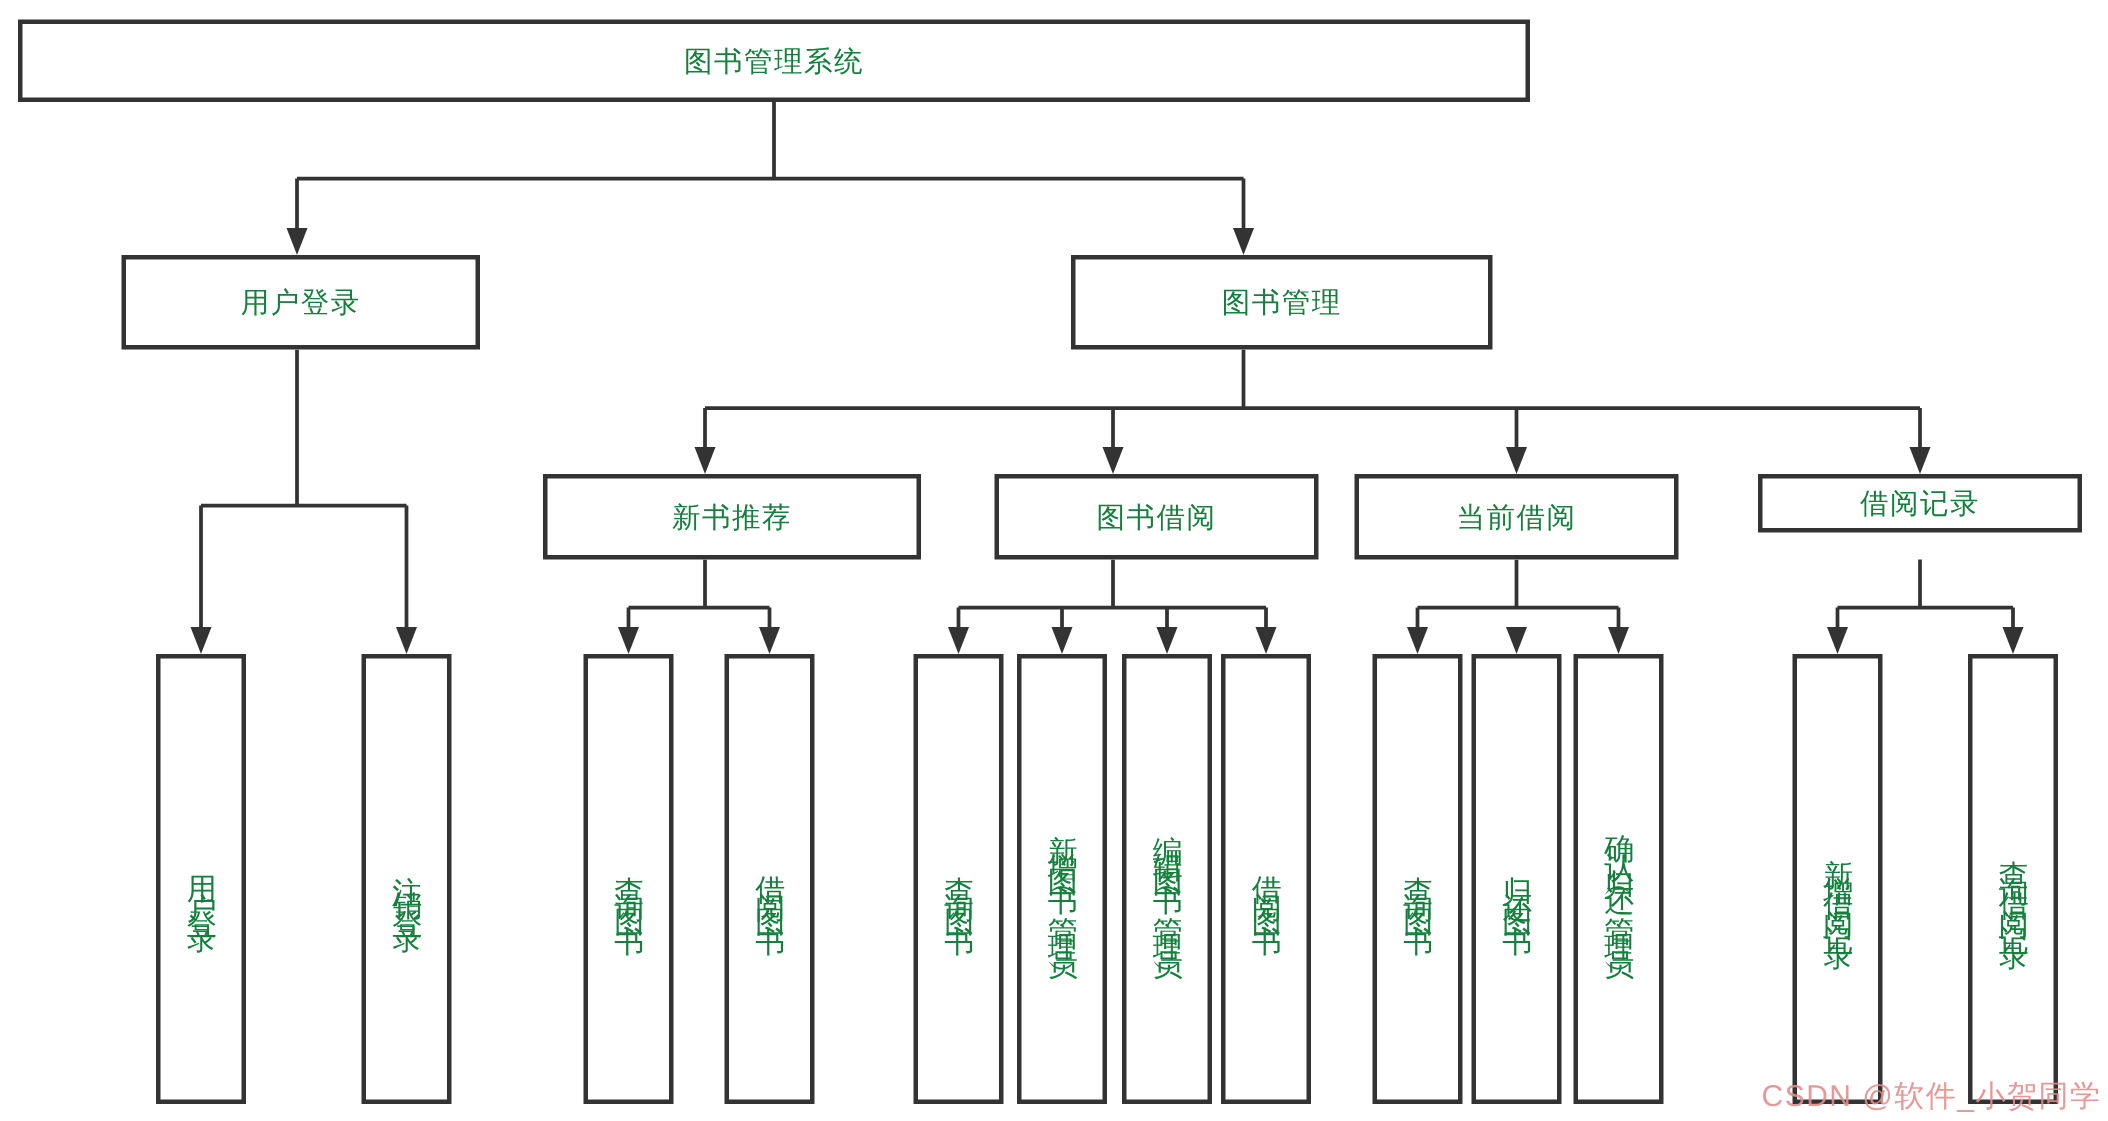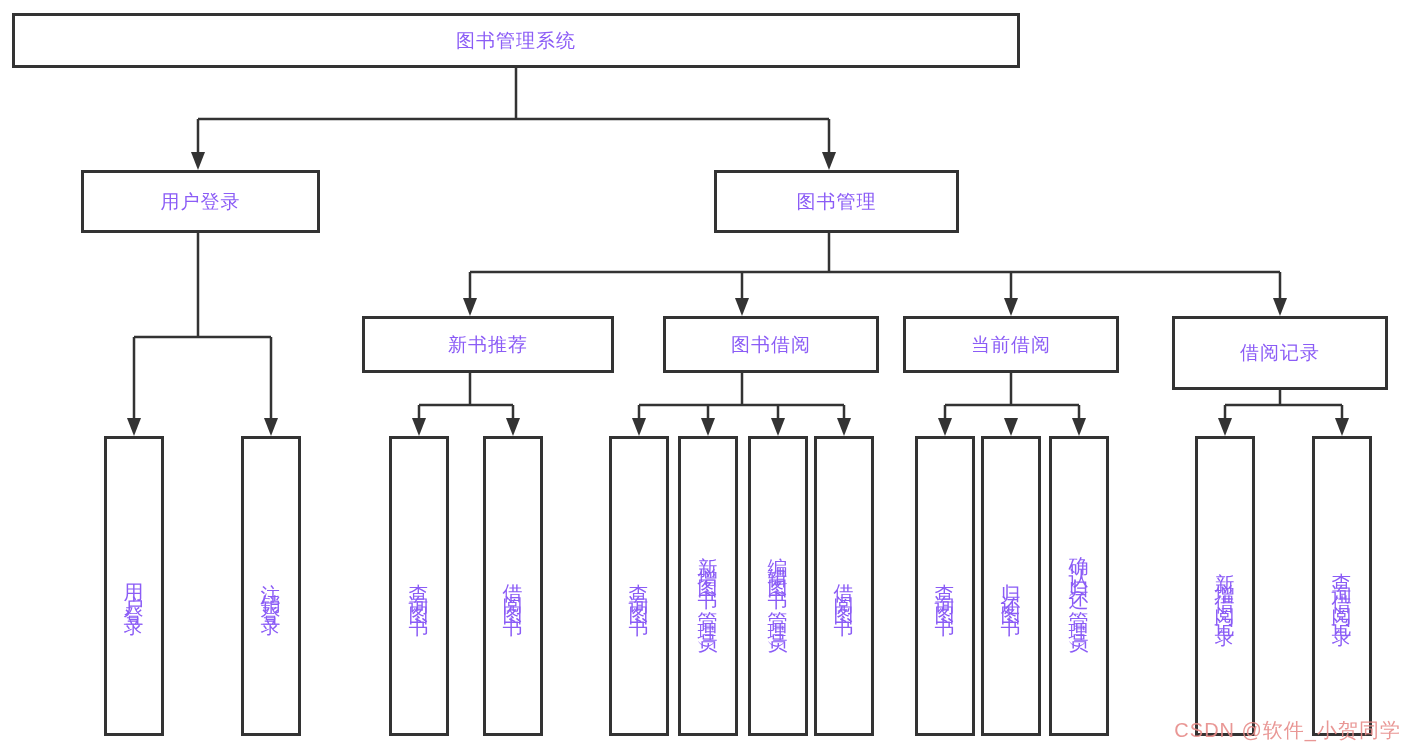--- a/index.html
+++ b/index.html
@@ -28,41 +28,41 @@
     border: 3px solid #333333;
     background: #ffffff;
     display: flex;
     align-items: center;
     justify-content: center;
     z-index: 2;
   }
   .node .lbl {
     font-size: 19px;
     letter-spacing: 1px;
-    color: #8b5cf6;
+    color: #15803d;
     white-space: nowrap;
     font-family: Liberation Serif, serif;
   }
   .node.v .lbl {
     writing-mode: vertical-rl;
     white-space: normal;
     font-size: 20px;
     letter-spacing: 11px;
     line-height: 1;
     margin-top: 8px; 
   }
   
   .n-root          { left: 12px;   top: 13px;  width: 1008px; height: 55px; }
   .n-user-login    { left: 81px;   top: 170px; width: 239px;  height: 63px; }
-  .n-book-mgmt     { left: 714px;  top: 170px; width: 245px;  height: 63px; align-items: center; }
+  .n-book-mgmt     { left: 714px;  top: 170px; width: 281px;  height: 63px; align-items: center; }
 
   .n-new-books     { left: 362px;  top: 316px; width: 252px;  height: 57px; }
   .n-book-borrow   { left: 634px;  top: 316px; width: 216px;  height: 57px; margin-left: 29px; }
   .n-cur-borrow    { left: 903px;  top: 316px; width: 216px;  height: 57px; }
-  .n-borrow-rec    { left: 1172px; top: 316px; width: 216px;  height: 74px; justify-content: center; }
+  .n-borrow-rec    { left: 1172px; top: 316px; width: 216px;  height: 39px; justify-content: center; }
 
   .n-v { top: 436px; width: 60px; height: 300px; }
   .n-ul-1 { left: 104px; }
   .n-ul-2 { left: 241px; }
   .n-nb-1 { left: 389px; }
   .n-nb-2 { left: 483px; }
   .n-bb-1 { left: 609px; }
   .n-bb-2 { left: 678px; }
   .n-bb-3 { left: 748px; }
   .n-bb-4 { left: 814px; }

